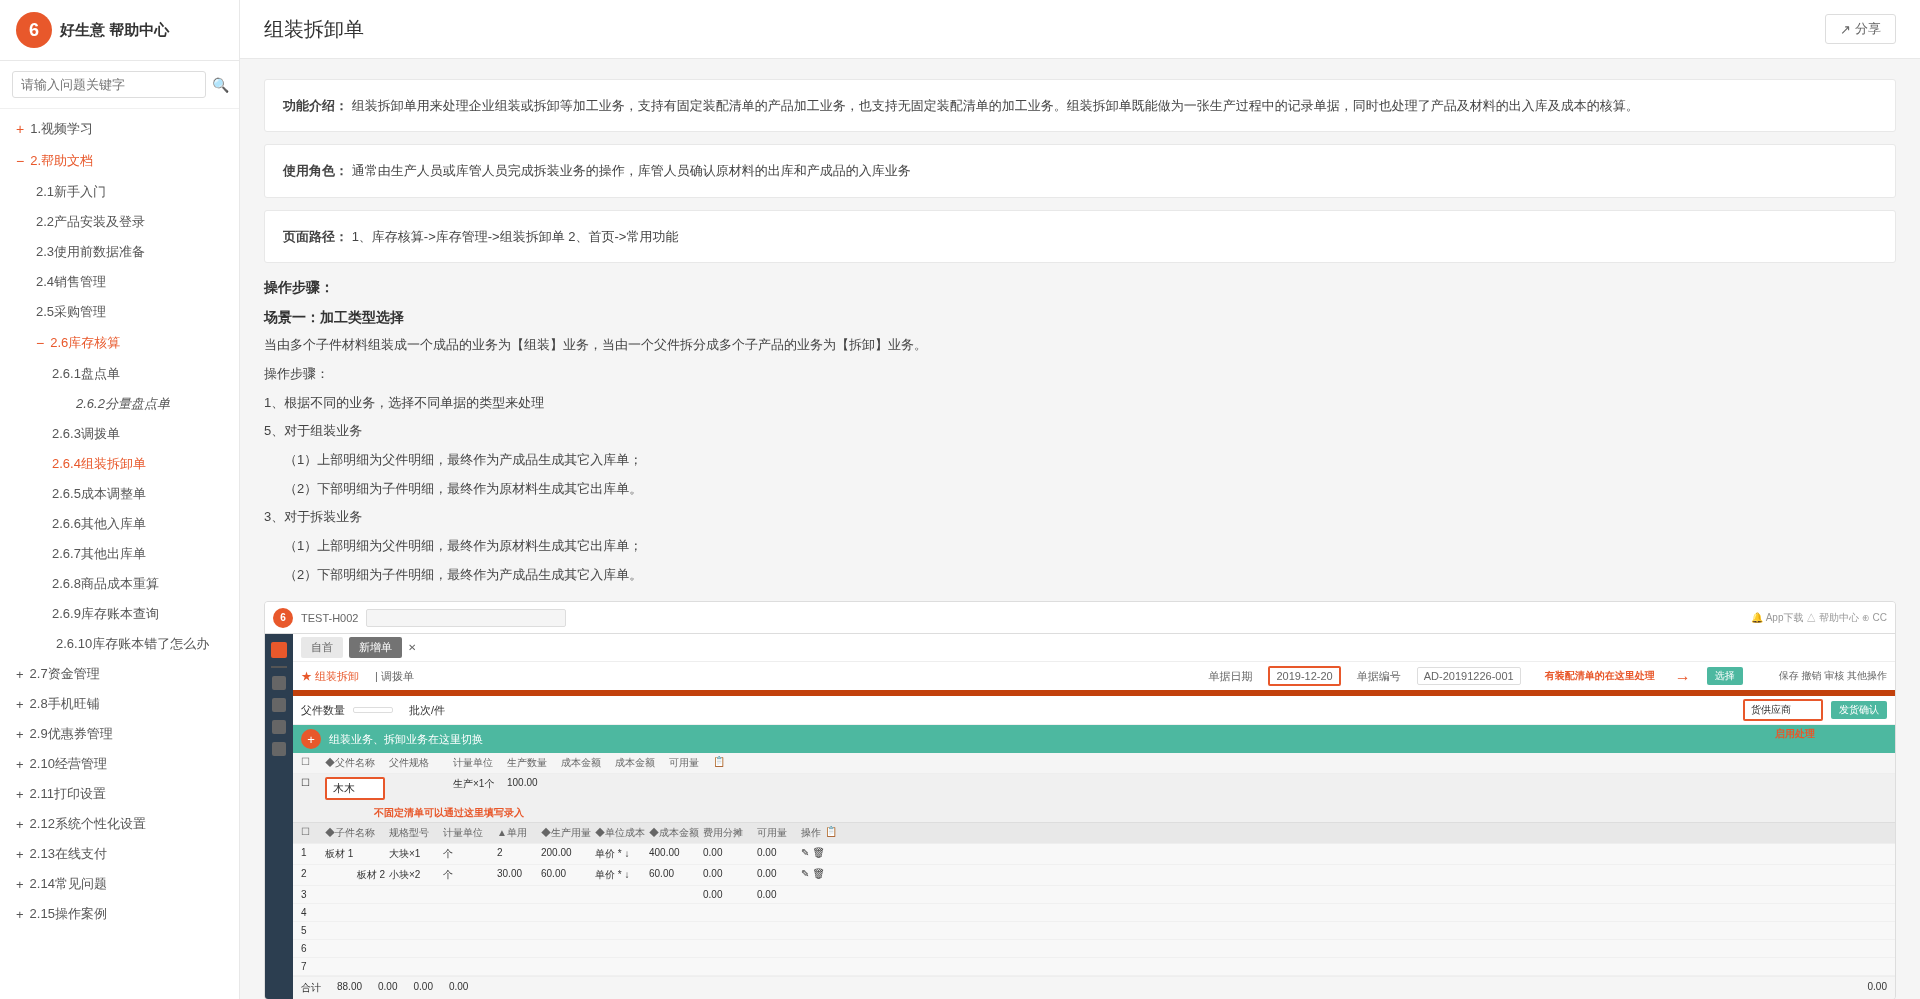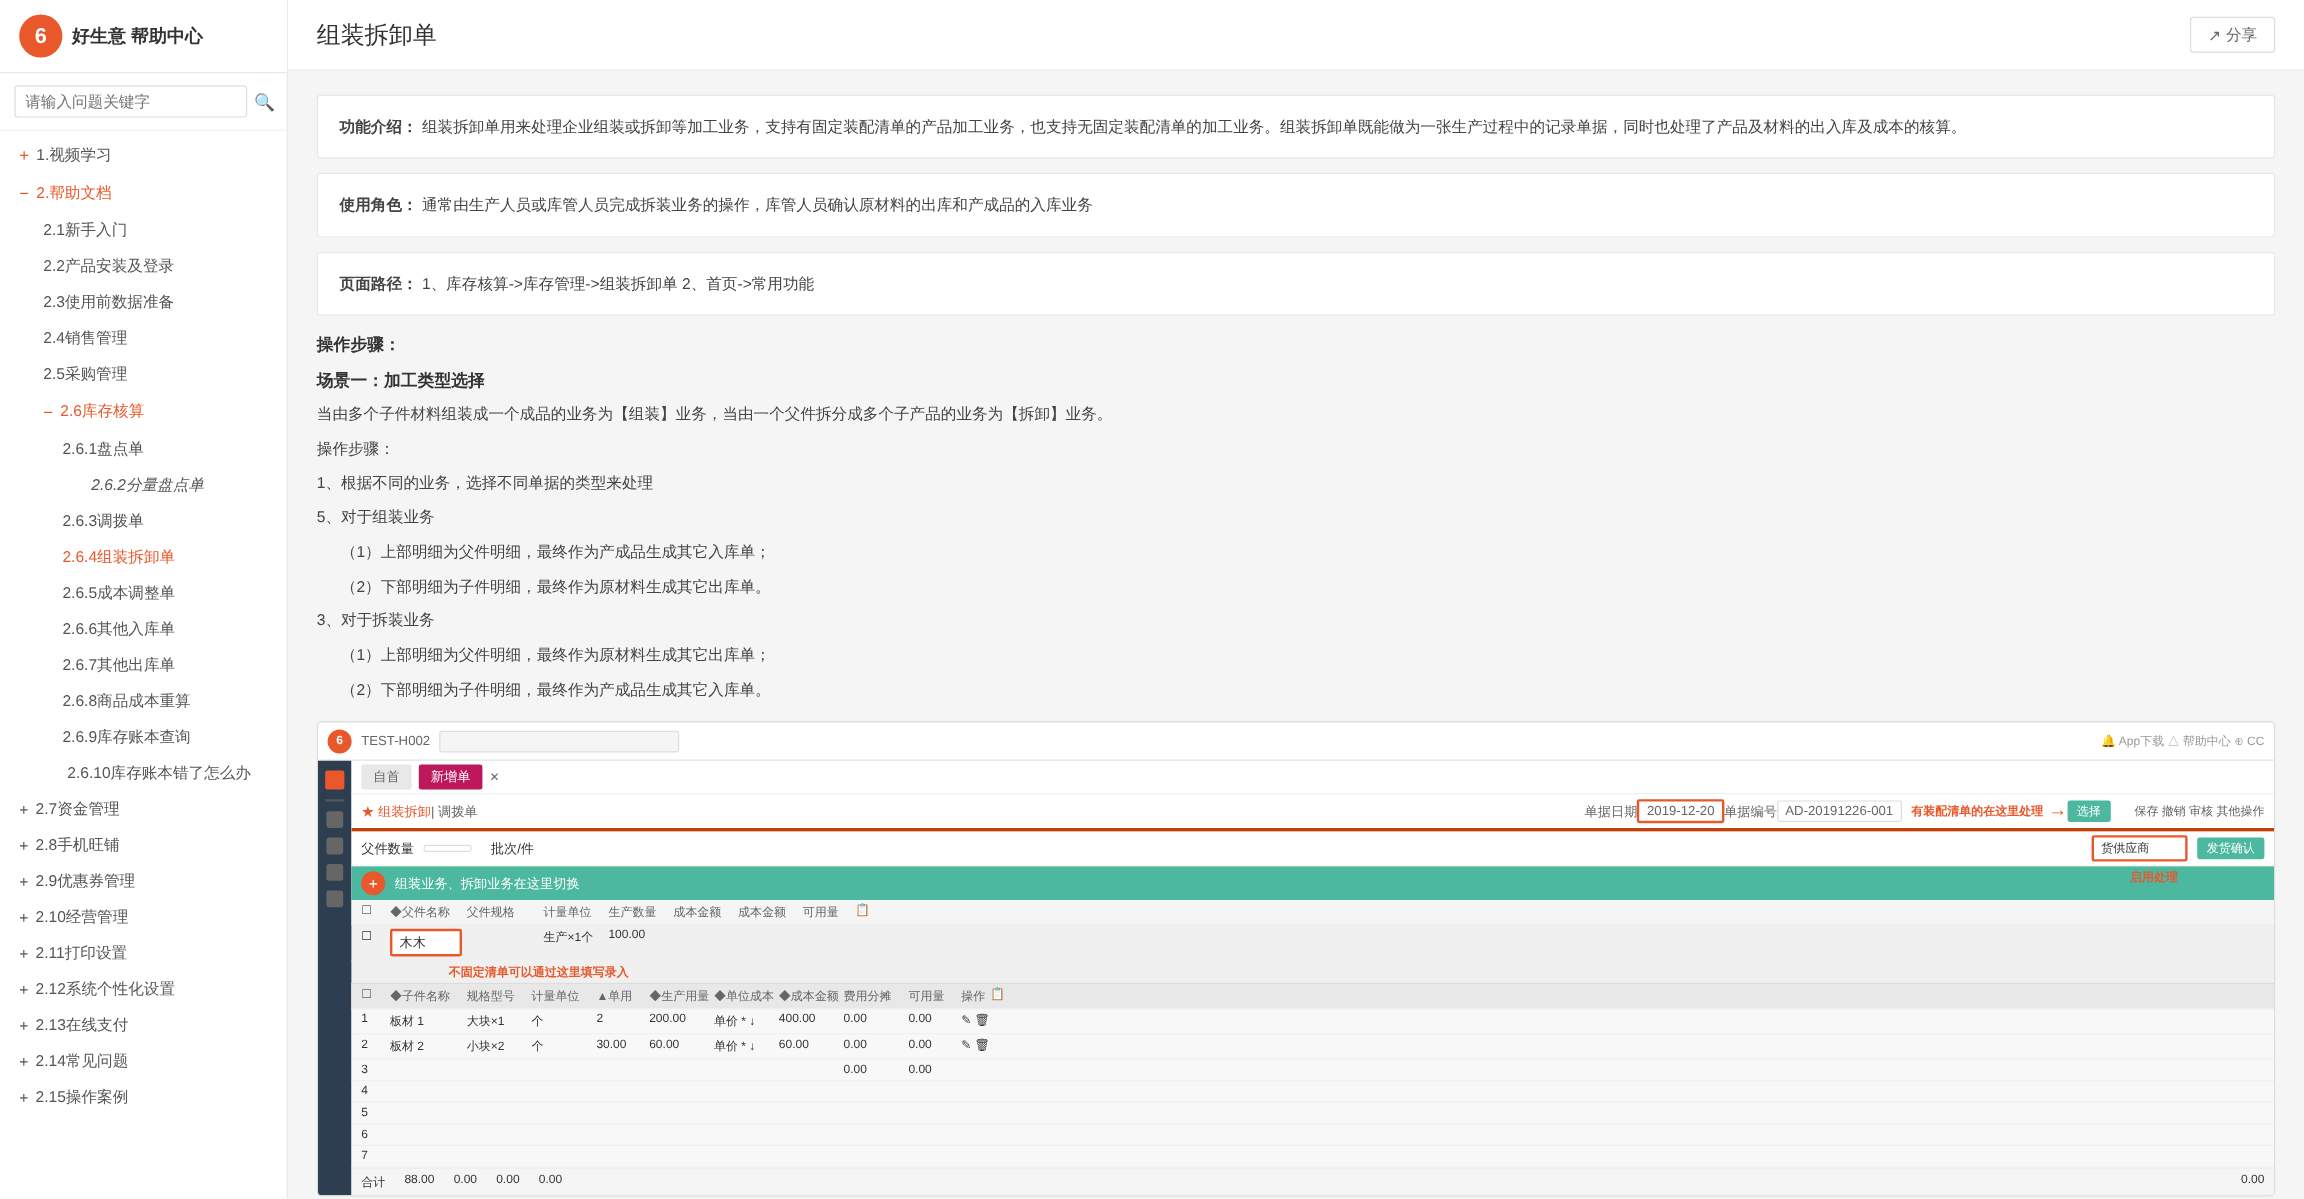--- a/index.html
+++ b/index.html
@@ -172,29 +172,29 @@
       padding: 0 8px;
       border-bottom: 1px solid #eee;
       gap: 6px;
     }
     .mock-tab {
       padding: 3px 10px;
       border-radius: 2px;
       font-size: 11px;
       cursor: pointer;
     }
-    .mock-tab.active { background: #be185d; color: white; }
+    .mock-tab.active { background: #737373; color: white; }
     .mock-tab.gray { background: #e8e8e8; color: #666; }
     .mock-date-row {
       display: flex;
       align-items: center;
       padding: 4px 8px;
       background: #fff;
-      border-bottom: 3px solid #c2410c;
-      gap: 0;
+      border-bottom: 6px solid #c2410c;
+      gap: 16px;
       font-size: 11px;
       color: #666;
     }
     .mock-field {
       border: 1px solid #ddd;
       border-radius: 2px;
       padding: 2px 6px;
       font-size: 11px;
       background: #fff;
     }
@@ -536,21 +536,21 @@
                 <span style="min-width:40px;">2</span>
                 <span style="min-width:50px;">200.00</span>
                 <span style="min-width:50px;">单价 * ↓</span>
                 <span style="min-width:50px;">400.00</span>
                 <span style="min-width:50px;">0.00</span>
                 <span style="min-width:40px;">0.00</span>
                 <span style="min-width:20px;">✎ 🗑</span>
               </div>
               <div class="mock-data-row">
                 <span style="min-width:20px;">2</span>
-                <span style="min-width:60px;">板材 2</span>
+                <span style="min-width:60px;text-align:right;">板材 2</span>
                 <span style="min-width:50px;">小块×2</span>
                 <span style="min-width:50px;">个</span>
                 <span style="min-width:40px;">30.00</span>
                 <span style="min-width:50px;">60.00</span>
                 <span style="min-width:50px;">单价 * ↓</span>
                 <span style="min-width:50px;">60.00</span>
                 <span style="min-width:50px;">0.00</span>
                 <span style="min-width:40px;">0.00</span>
                 <span style="min-width:20px;">✎ 🗑</span>
               </div>

